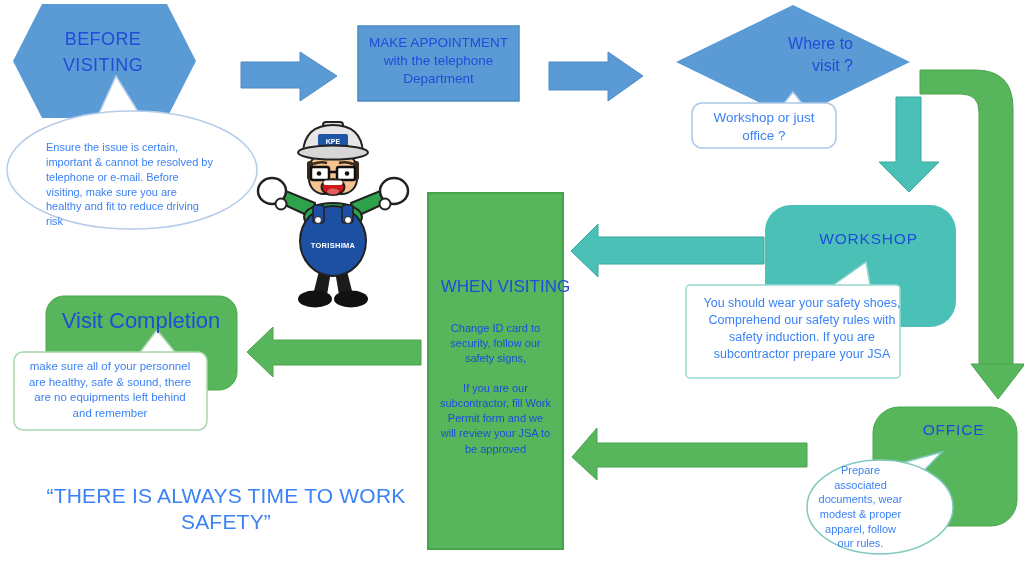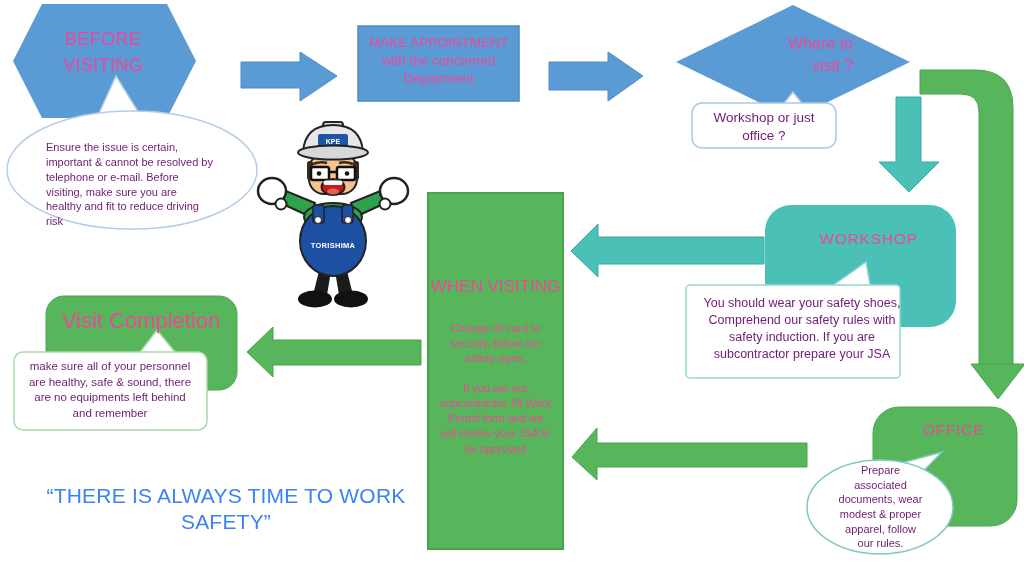--- a/index.html
+++ b/index.html
@@ -1,22 +1,22 @@
 <!DOCTYPE html>
 <html><head>
 <meta charset="utf-8">
 <style>
   html,body{margin:0;padding:0;background:#fff;}
   .stage{position:relative;width:1024px;height:576px;background:#ffffff;overflow:hidden;
          font-family:"Liberation Sans",sans-serif;}
   .stage svg{position:absolute;left:0;top:0;}
   .t{position:absolute;white-space:pre-line;text-align:center;line-height:1.35;
      font-family:"Liberation Sans",sans-serif;}
-  .white{color:#ec4899;}
-  .dark{color:#701a75;}
+  .white{color:#1d4ed8;}
+  .dark{color:#3b82f6;}
   .title-lg{font-size:18px;letter-spacing:.4px;line-height:1.45;}
   .node-title{font-size:15.5px;letter-spacing:.8px;margin-left:8px;}
   .quote{font-size:21px;color:#3b82f6;line-height:1.22;letter-spacing:.2px;}
 </style>
 </head>
 <body>
 
 <div class="stage">
 
 <svg width="1024" height="576" viewBox="0 0 1024 576">
@@ -128,51 +128,51 @@
 VISITING</div>
 
 <div class="t dark" style="left:42px;top:140px;width:196px;font-size:11px;text-align:left;padding-left:4px;">Ensure the issue is certain,
 important &amp; cannot be resolved by
 telephone or e-mail. Before
 visiting, make sure you are
 healthy and fit to reduce driving
 risk</div>
 
 <div class="t white" style="left:359px;top:34px;width:159px;font-size:13.5px;">MAKE APPOINTMENT
-with the concerned
+with the telephone
 Department</div>
 
 <div class="t white" style="left:733px;top:33px;width:120px;font-size:16px;text-align:right;">Where to
 visit ?</div>
 
 <div class="t dark" style="left:694px;top:109px;width:140px;font-size:13.5px;">Workshop or just
 office ?</div>
 
 <div class="t white node-title" style="left:766px;top:229px;width:189px;">WORKSHOP</div>
 
 <div class="t dark" style="left:690px;top:295px;width:206px;font-size:12.5px;margin-left:9px;">You should wear your safety shoes,
 Comprehend our safety rules with
 safety induction. If you are
 subcontractor prepare your JSA</div>
 
-<div class="t white" style="left:429px;top:276px;width:133px;font-size:17px;">WHEN VISITING</div>
+<div class="t white" style="left:429px;top:276px;width:133px;font-size:17px;padding-left:10px;">WHEN VISITING</div>
 
 <div class="t white" style="left:431px;top:321px;width:129px;font-size:11px;line-height:1.37;">Change ID card to
 security, follow our
 safety signs,
 
 If you are our
 subcontractor, fill Work
 Permit form and we
 will review your JSA to
 be approved</div>
 
 <div class="t white node-title" style="left:876px;top:420px;width:139px;">OFFICE</div>
 
-<div class="t dark" style="left:812px;top:463px;width:137px;font-size:11px;line-height:1.33;">Prepare
+<div class="t dark" style="left:792px;top:463px;width:137px;font-size:11px;line-height:1.33;">Prepare
 associated
 documents, wear
 modest &amp; proper
 apparel, follow
 our rules.</div>
 
 <div class="t white" style="left:46px;top:306px;width:190px;font-size:22px;">Visit Completion</div>
 
 <div class="t dark" style="left:16px;top:359px;width:188px;font-size:11.5px;text-align:center;">make sure all of your personnel
 are healthy, safe &amp; sound,  there

